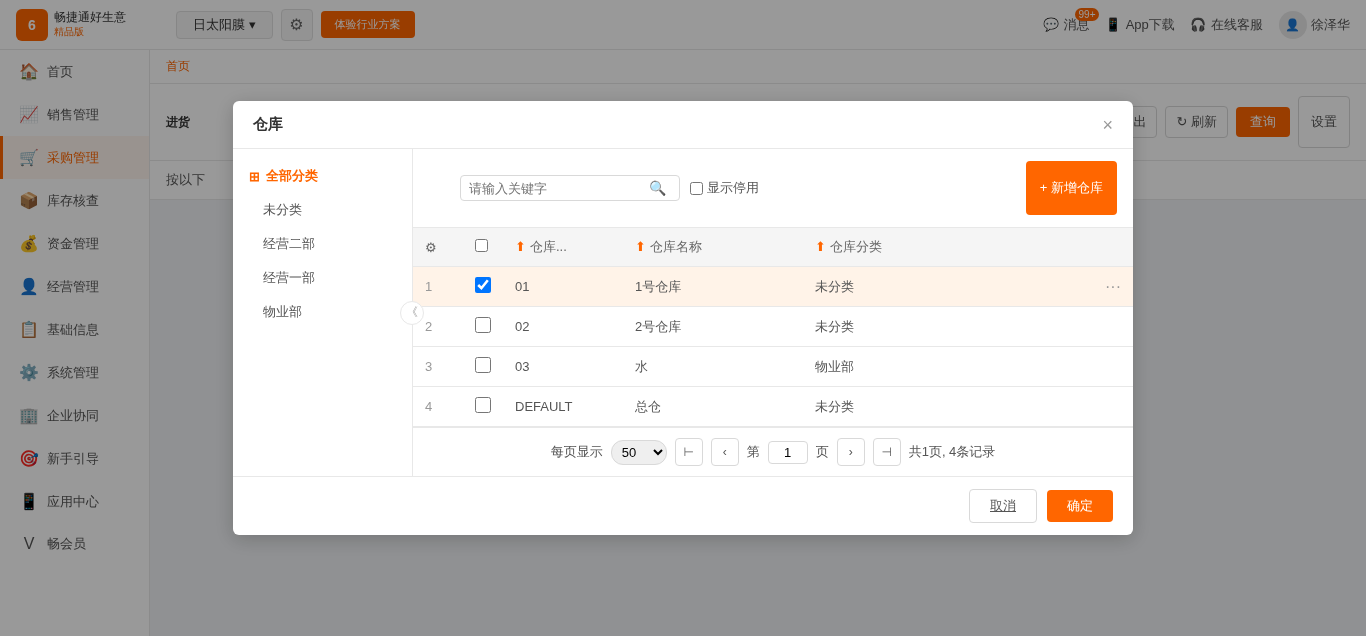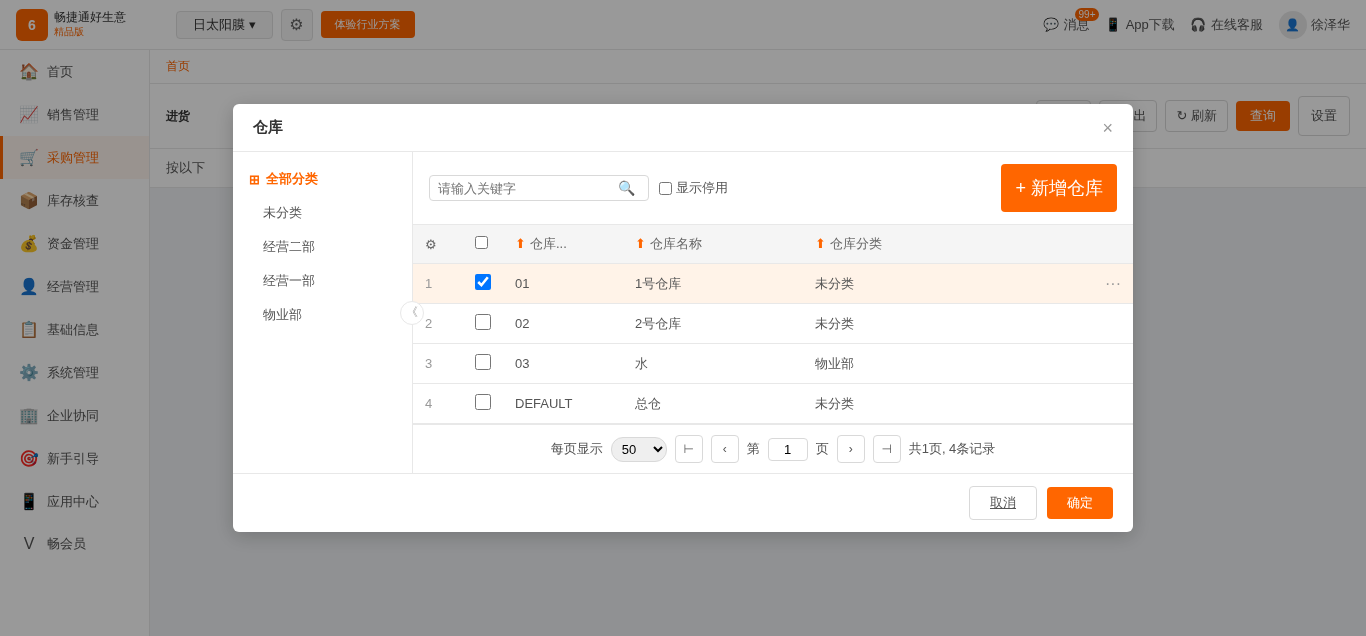--- a/index.html
+++ b/index.html
@@ -122,21 +122,21 @@
 
     
     .toolbar {
       padding: 10px 16px;
       background: #fff;
       display: flex; align-items: center; gap: 8px;
       border-bottom: 1px solid #e8e8e8; flex-wrap: wrap;
     }
     .toolbar-label { color: #555; font-size: 13px; }
     .btn-primary { background: #f60; color: #fff; border: none; padding: 6px 14px; border-radius: 4px; cursor: pointer; font-size: 13px; }
-    .btn-default { background: #fff; color: #555; border: 1px solid #d9d9d9; padding: 10px 12px; border-radius: 4px; cursor: pointer; font-size: 13px; }
+    .btn-default { background: #fff; color: #555; border: 1px solid #d9d9d9; padding: 16px 12px; border-radius: 4px; cursor: pointer; font-size: 13px; }
     .btn-icon { background: #fff; color: #555; border: 1px solid #d9d9d9; padding: 6px 10px; border-radius: 4px; cursor: pointer; font-size: 13px; display: flex; align-items: center; gap: 4px; }
 
     
     .overlay {
       position: fixed; top: 0; left: 0; right: 0; bottom: 0;
       background: rgba(0,0,0,0.4);
       z-index: 100;
       display: flex; align-items: center; justify-content: center;
     }
 
@@ -194,32 +194,32 @@
 
     
     .search-bar {
       padding: 12px 16px;
       display: flex; align-items: center; gap: 10px;
       border-bottom: 1px solid #e8e8e8;
     }
     .search-input-wrap {
       display: flex; align-items: center;
       border: 1px solid #d9d9d9; border-radius: 4px;
-      padding: 4px 8px; width: 220px; background: #fff;
+      padding: 4px 8px; width: 220px; background: #fff; margin-left: 31px;
     }
     .search-input-wrap input {
       border: none; outline: none; font-size: 13px; color: #555; width: 180px; background: transparent;
     }
     .search-icon { color: #bbb; font-size: 14px; cursor: pointer; }
     .checkbox-label { display: flex; align-items: center; gap: 4px; color: #555; font-size: 13px; cursor: pointer; }
     .add-warehouse-btn {
       margin-left: auto;
       background: #f60; color: #fff;
-      border: none; padding: 12px 14px; border-radius: 4px;
-      cursor: pointer; font-size: 18px;
+      border: none; padding: 18px 14px; border-radius: 4px;
+      cursor: pointer; font-size: 13px;
     }
 
     
     .table-wrap { flex: 1; overflow: auto; }
     table { width: 100%; border-collapse: collapse; font-size: 13px; }
     thead tr { background: #f5f5f5; }
     th, td { padding: 10px 12px; border-bottom: 1px solid #e8e8e8; text-align: left; color: #555; }
     th { font-weight: normal; color: #666; }
     th .sort-icon { color: #f60; margin-right: 4px; }
     tbody tr.selected { background: #fff3e8; }

